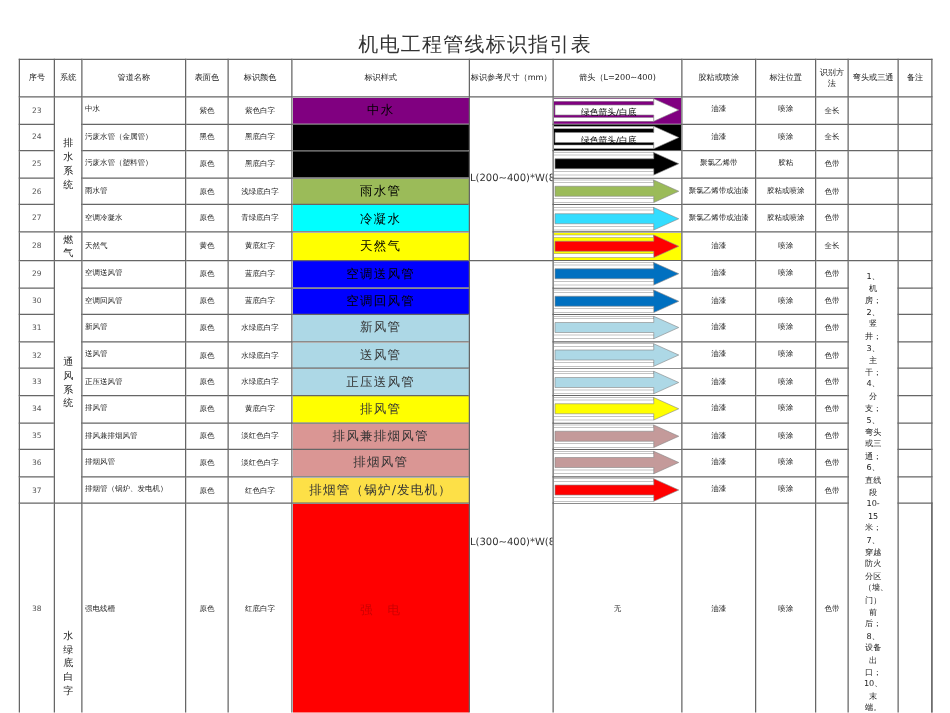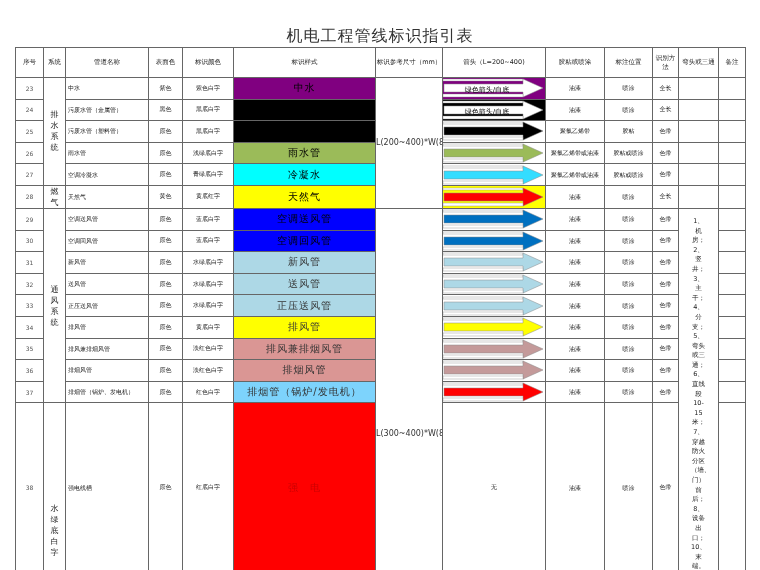--- a/index.html
+++ b/index.html
@@ -357,21 +357,21 @@
         <td class="mat">油漆</td>
         <td class="mat">喷涂</td>
         <td>色带</td>
         <td></td>
       </tr>
       <tr>
         <td class="num">37</td>
         <td class="name">排烟管（锅炉、发电机）</td>
         <td>原色</td>
         <td>红色白字</td>
-        <td class="style" style="background: #7dd3fc; color: rgb(51, 51, 51);">排烟管（锅炉/发电机）</td>
+        <td class="style" style="background: #fde047; color: rgb(51, 51, 51);">排烟管（锅炉/发电机）</td>
         <td class="arrow" style="background: rgb(255, 255, 255);">
           <div class="arrow-wrap">
             <svg width="103" height="20" viewBox="0 0 103 20">
               <rect x="0" y="1" width="80" height="2" fill="#ffffff" stroke="#888" stroke-width="0.4"></rect>
               <polygon points="1,6 80,6 80,1 100,10 80,19 80,14 1,14" fill="#ff0000" stroke="#888" stroke-width="0.5"></polygon>
               <rect x="0" y="16" width="80" height="3" fill="#ffffff" stroke="#888" stroke-width="0.4"></rect>
             </svg>
           </div>
         </td>
         <td class="mat">油漆</td>

